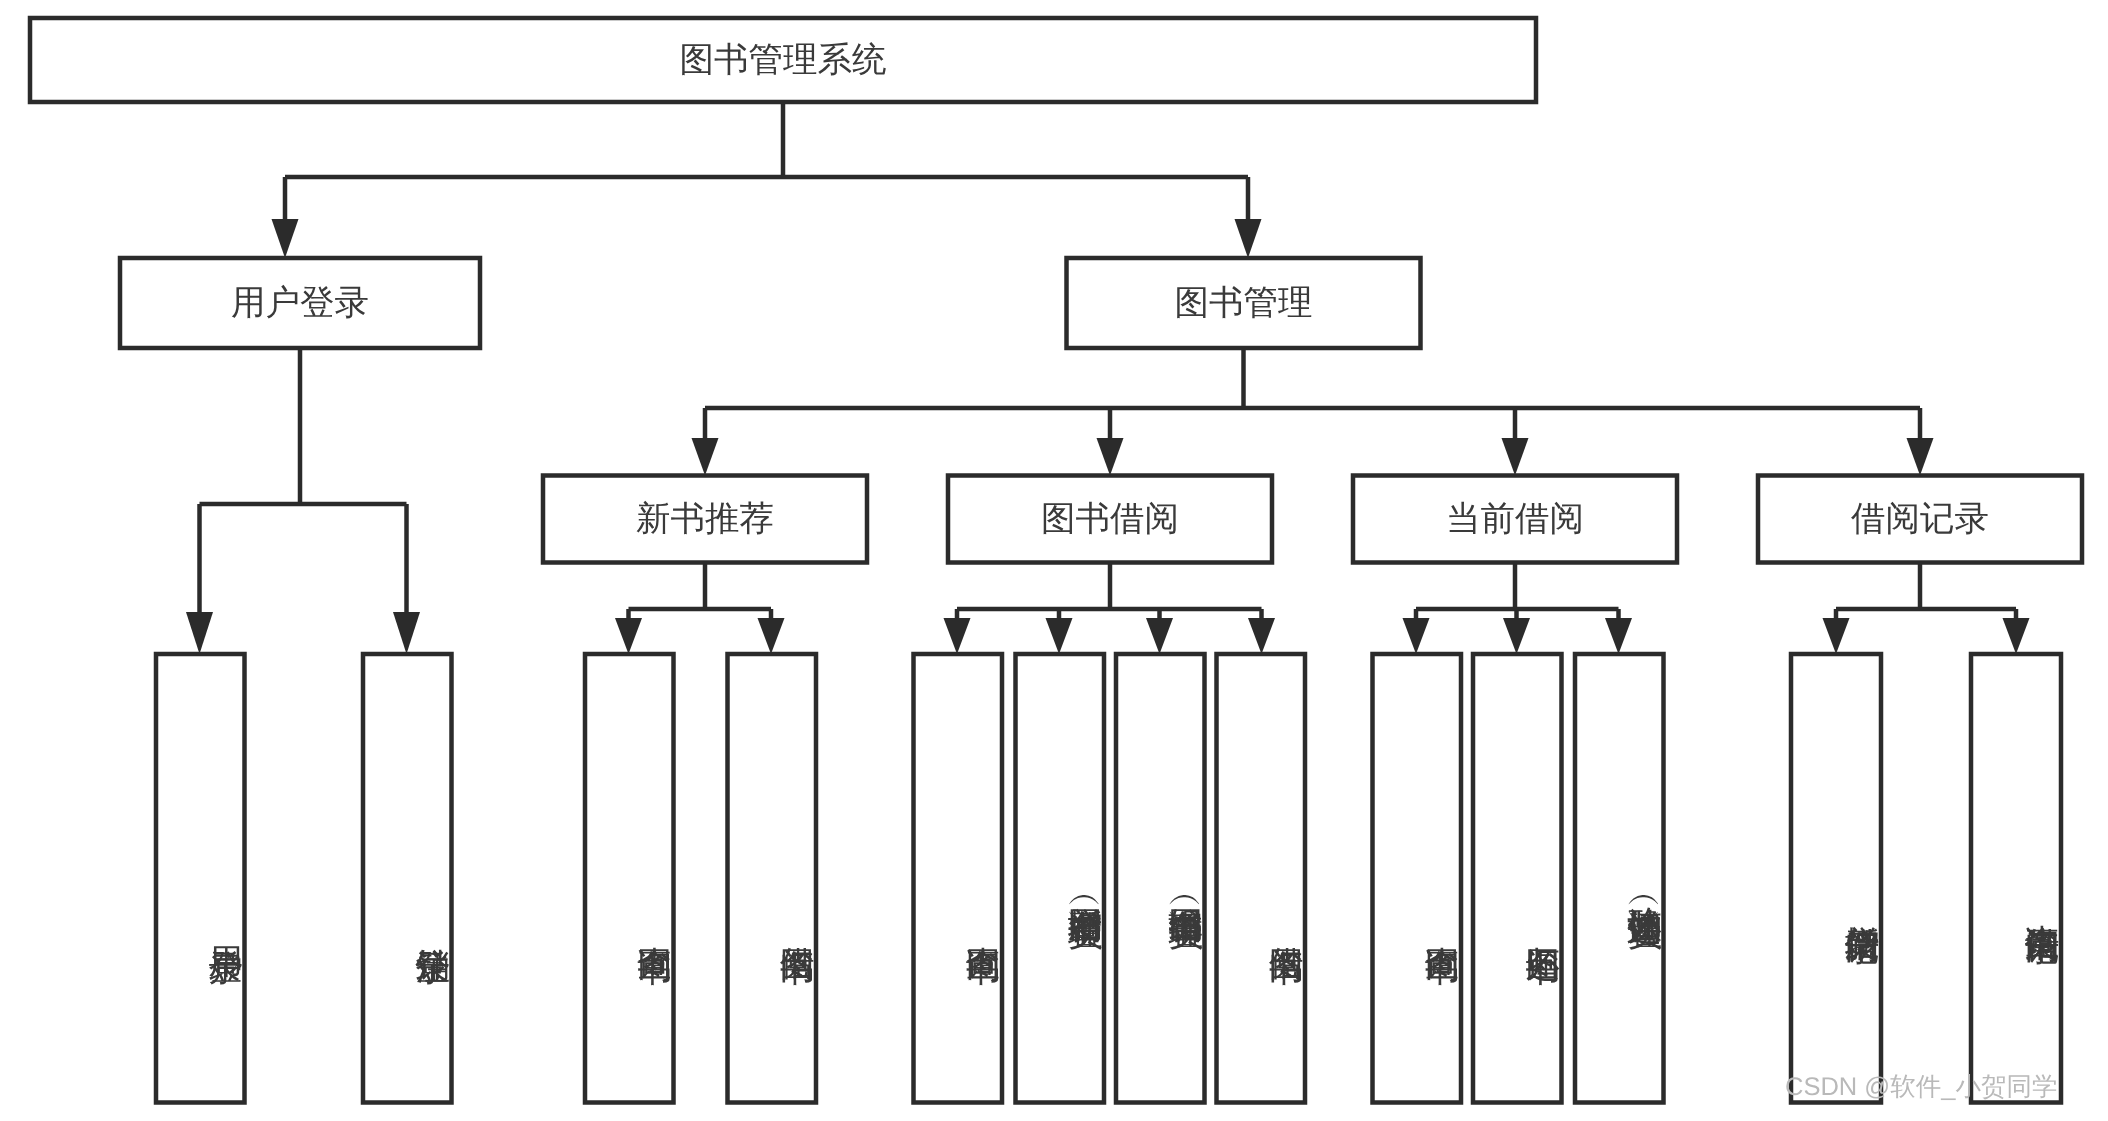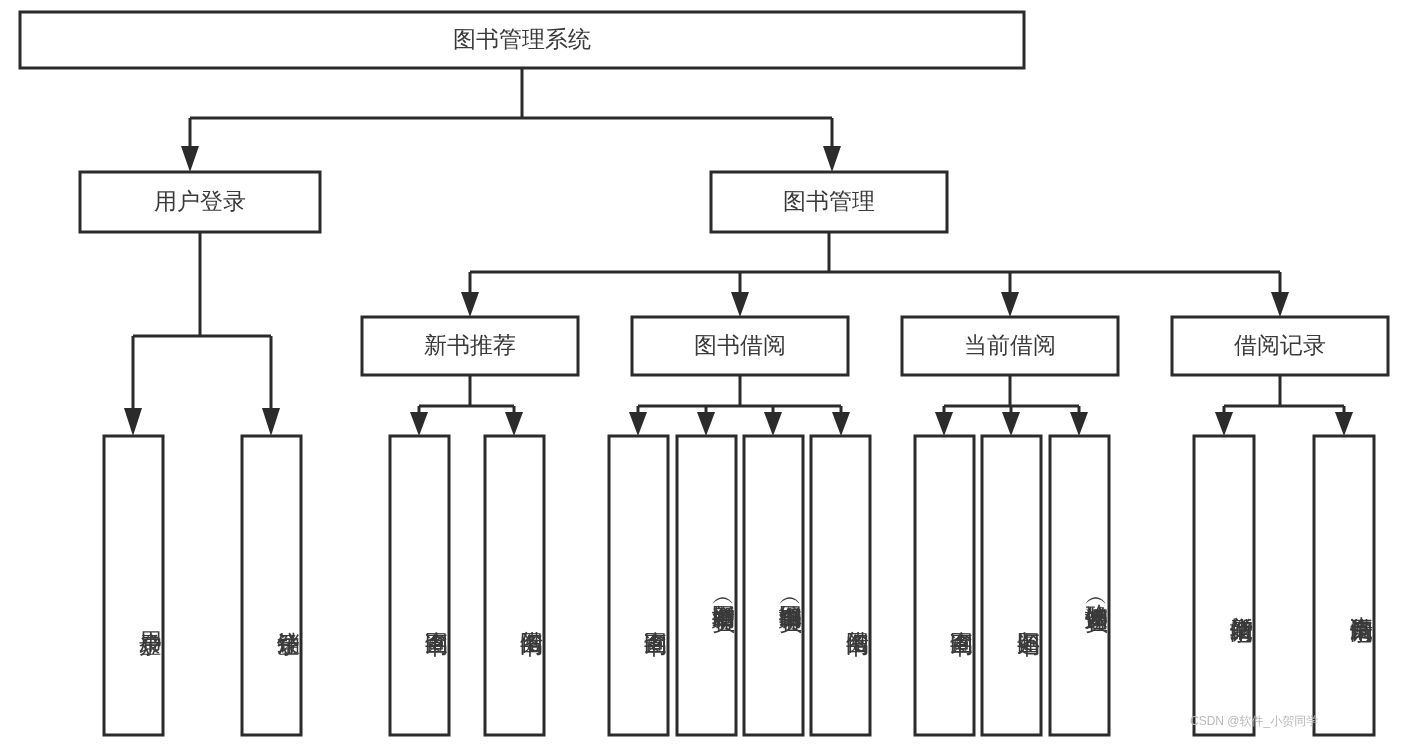--- a/index.html
+++ b/index.html
@@ -60,21 +60,21 @@
     align-items: flex-start;
     justify-content: center;
     white-space: nowrap;
     pointer-events: none;
   }
   .watermark {
     position: absolute;
     left: 1190px;
     top: 713px;
     font-family: "Liberation Sans", "DejaVu Sans", sans-serif;
-    font-size: 12px;
+    font-size: 17px;
     color: #b9b9b9;
     white-space: nowrap;
   }
 </style>
 </head>
 <body>
 
 <div id="diagram-root">
 
   <svg class="diagram-canvas" viewBox="0 0 1405 747">

